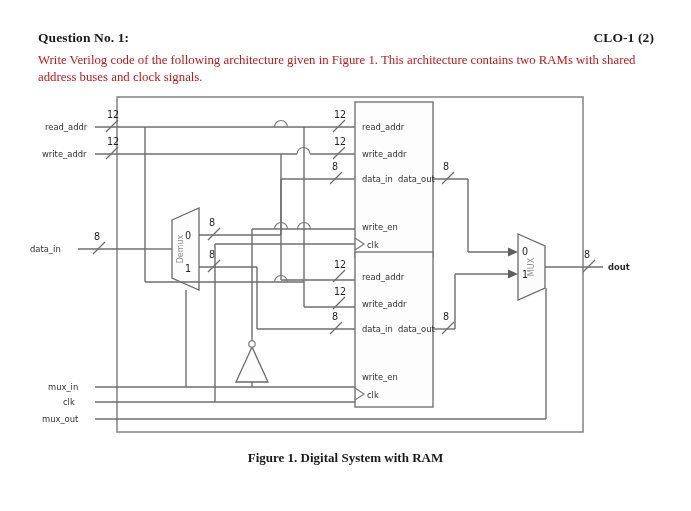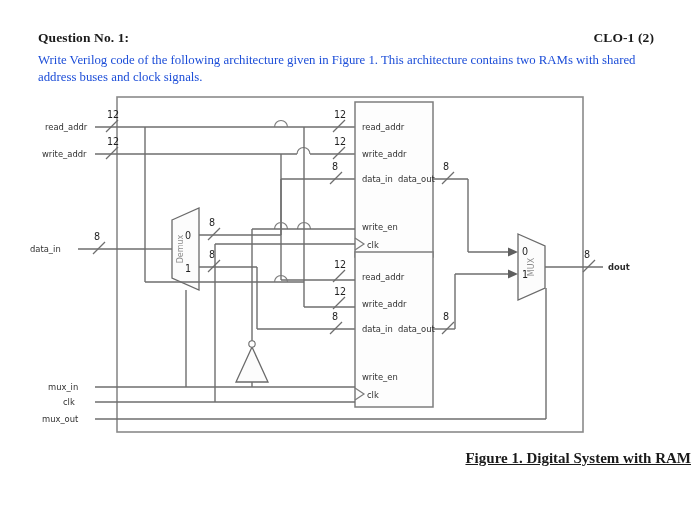--- a/index.html
+++ b/index.html
@@ -34,39 +34,38 @@
     letter-spacing: 0.1px;
   }
   .qbody {
     position: absolute;
     left: 38px;
     top: 52px;
     width: 620px;
     font-family: "Liberation Serif", serif;
     font-size: 12.8px;
     line-height: 1.32;
-    color: #1d4ed8;
+    color: #b91c1c;
   }
   .figwrap {
     position: absolute;
     left: 0px;
     top: 92px;
     width: 691px;
     height: 350px;
   }
   .caption {
     position: absolute;
     left: 0;
     top: 450px;
     width: 691px;
-    text-align: right;
+    text-align: center;
     font-family: "Liberation Serif", serif;
     font-weight: bold;
-    font-size: 15px;
-    text-decoration: underline;
+    font-size: 13px;
   }
   svg { display: block; }
   .wire {
     stroke: #6e6e6e;
     stroke-width: 1.4;
     fill: none;
   }
   .wire-thin {
     stroke: #7a7a7a;
     stroke-width: 1.2;

